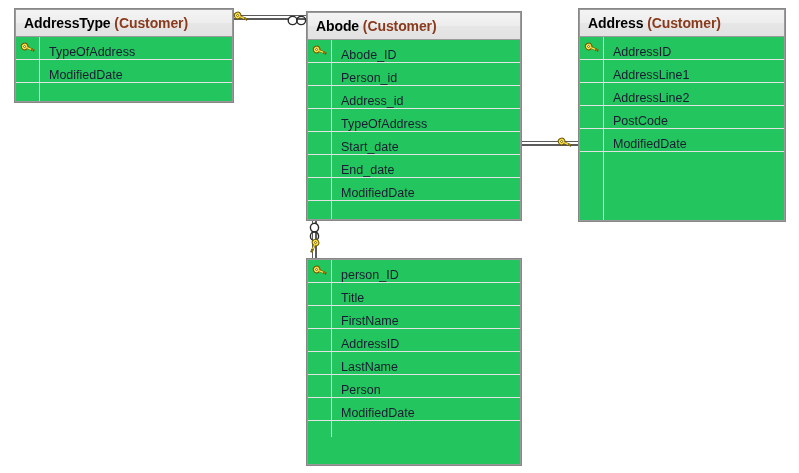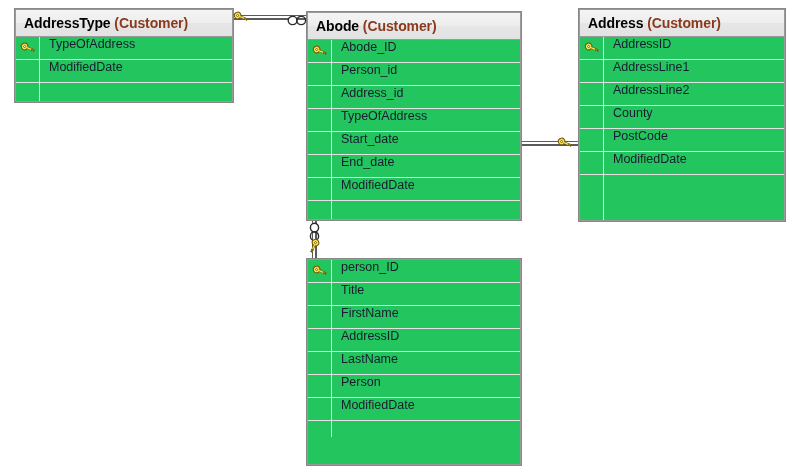--- a/index.html
+++ b/index.html
@@ -62,21 +62,21 @@
     box-sizing: border-box;
     height: calc(100% - 27px);
     display: flex;
     flex-direction: column;
   }
 
   .field-row {
     box-sizing: border-box;
     height: 23px;
     display: flex;
-    align-items: flex-start;
+    align-items: flex-end;
     border-bottom: 1px solid #e3e3e3;
     flex: none;
   }
   .field-row.spacer {
     flex: 1 1 auto;
     border-bottom: none;
     min-height: 0;
   }
   .field-keycell {
     box-sizing: border-box;
@@ -253,24 +253,20 @@
           <div class="field-row">
             <div class="field-keycell"></div>
             <div class="field-name">AddressLine1</div>
           </div>
           <div class="field-row">
             <div class="field-keycell"></div>
             <div class="field-name">AddressLine2</div>
           </div>
           <div class="field-row">
             <div class="field-keycell"></div>
-            <div class="field-name">County</div>
-          </div>
-          <div class="field-row">
-            <div class="field-keycell"></div>
             <div class="field-name">PostCode</div>
           </div>
           <div class="field-row">
             <div class="field-keycell"></div>
             <div class="field-name">ModifiedDate</div>
           </div>
           <div class="field-row spacer">
             <div class="field-keycell"></div>
           </div>
         </div>

